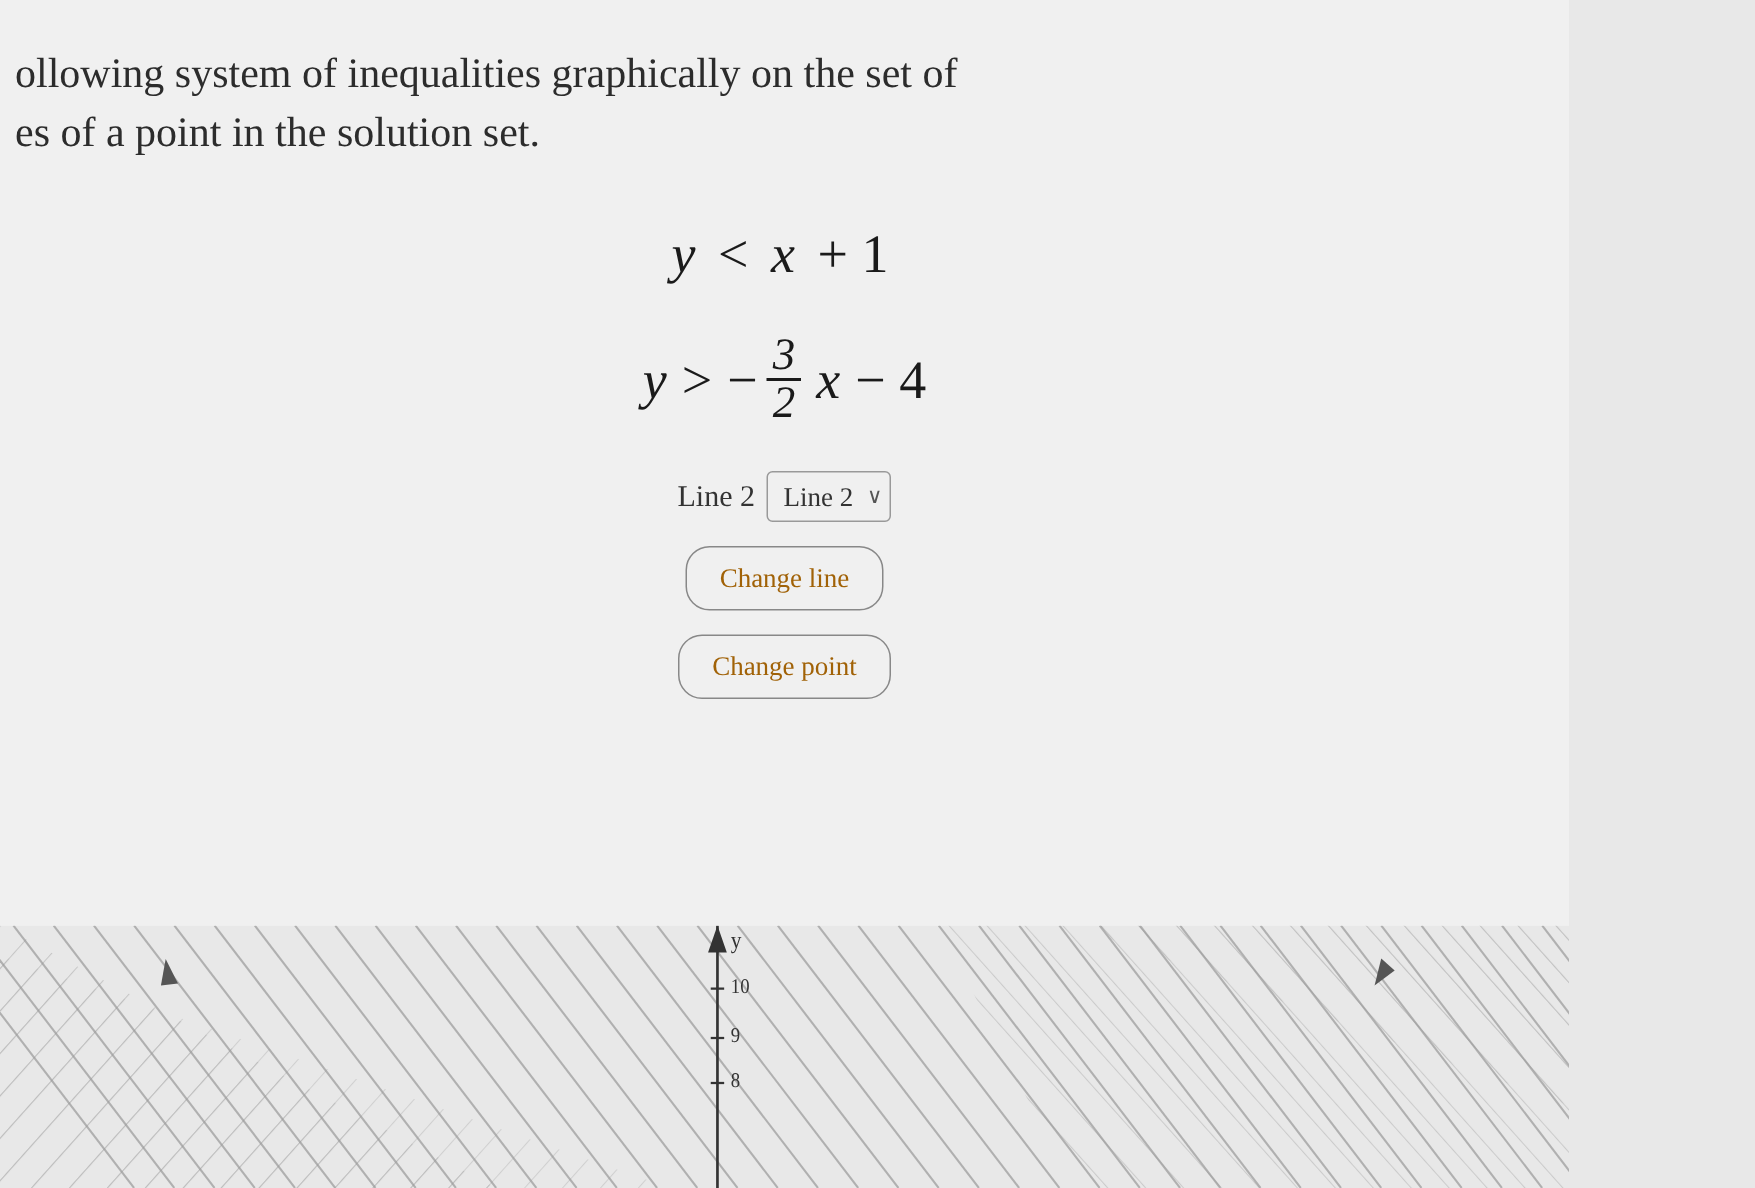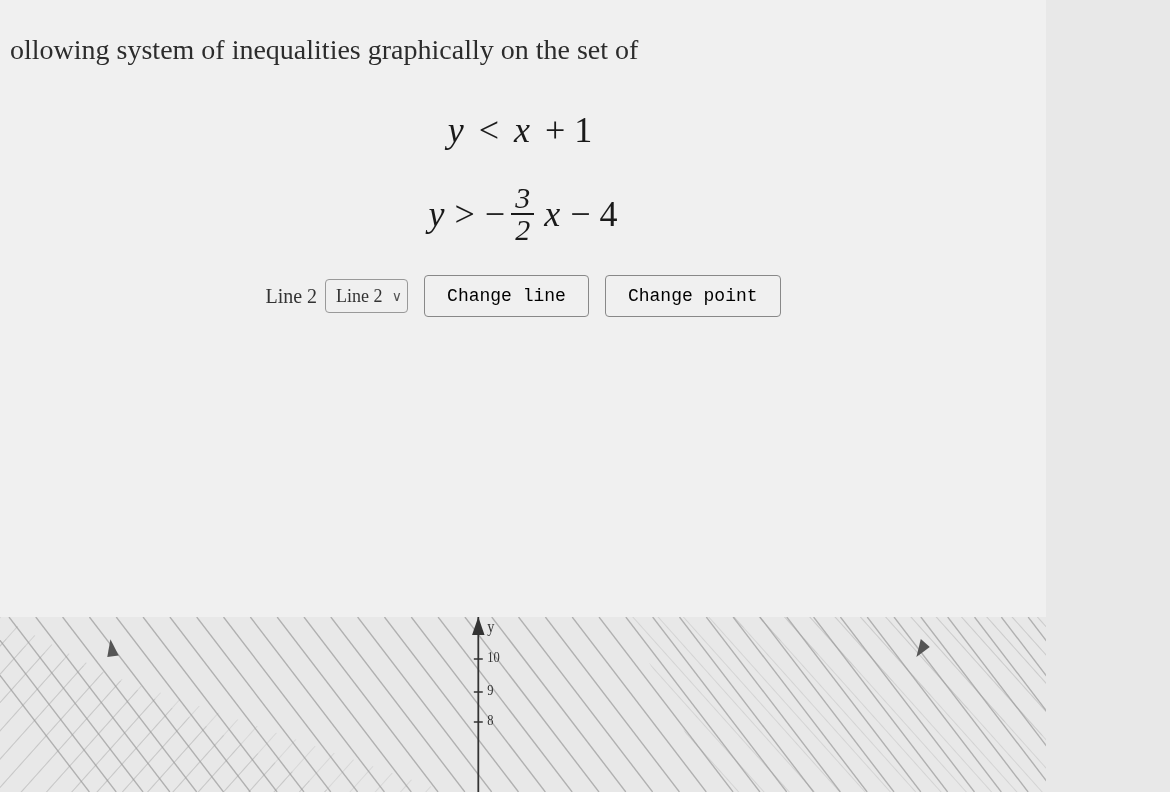--- a/index.html
+++ b/index.html
@@ -86,20 +86,21 @@
     }
 
     .controls-row {
       display: flex;
       align-items: center;
       justify-content: center;
       gap: 16px;
       margin-top: 20px;
       margin-bottom: 20px;
       padding-left: 0;
+      flex-direction: column;
     }
 
     .line-selector {
       display: flex;
       align-items: center;
       gap: 8px;
       font-size: 20px;
       color: #333;
       font-family: Georgia, serif;
     }
@@ -131,38 +132,39 @@
       top: 50%;
       transform: translateY(-50%);
       font-size: 14px;
       color: #555;
       pointer-events: none;
     }
 
     .action-button {
       background: #f0f0f0;
       border: 1.5px solid #888;
-      border-radius: 4px;
+      border-radius: 16px;
       padding: 10px 22px;
       font-size: 18px;
-      font-family: Liberation Mono, monospace;
-      color: #000000;
+      font-family: Liberation Serif, serif;
+      color: #a16207;
       cursor: pointer;
       white-space: nowrap;
     }
   </style>
 </head>
 <body>
 
 <div class="page-container">
 
   <div class="content-area">
 
     <div class="problem-text">
       <span>ollowing system of inequalities graphically on the set of</span><br>
+      <span>es of a point in the solution set.</span>
     </div>
 
     <div class="math-section">
 
       <div style="font-size:36px; color:#1a1a1a; margin-bottom:32px;">
         <span style="font-style:italic;">y</span>
         <span style="font-style:normal; margin:0 6px;">&lt;</span>
         <span style="font-style:italic;">x</span>
         <span style="font-style:normal; margin:0 6px;">+ 1</span>
       </div>

